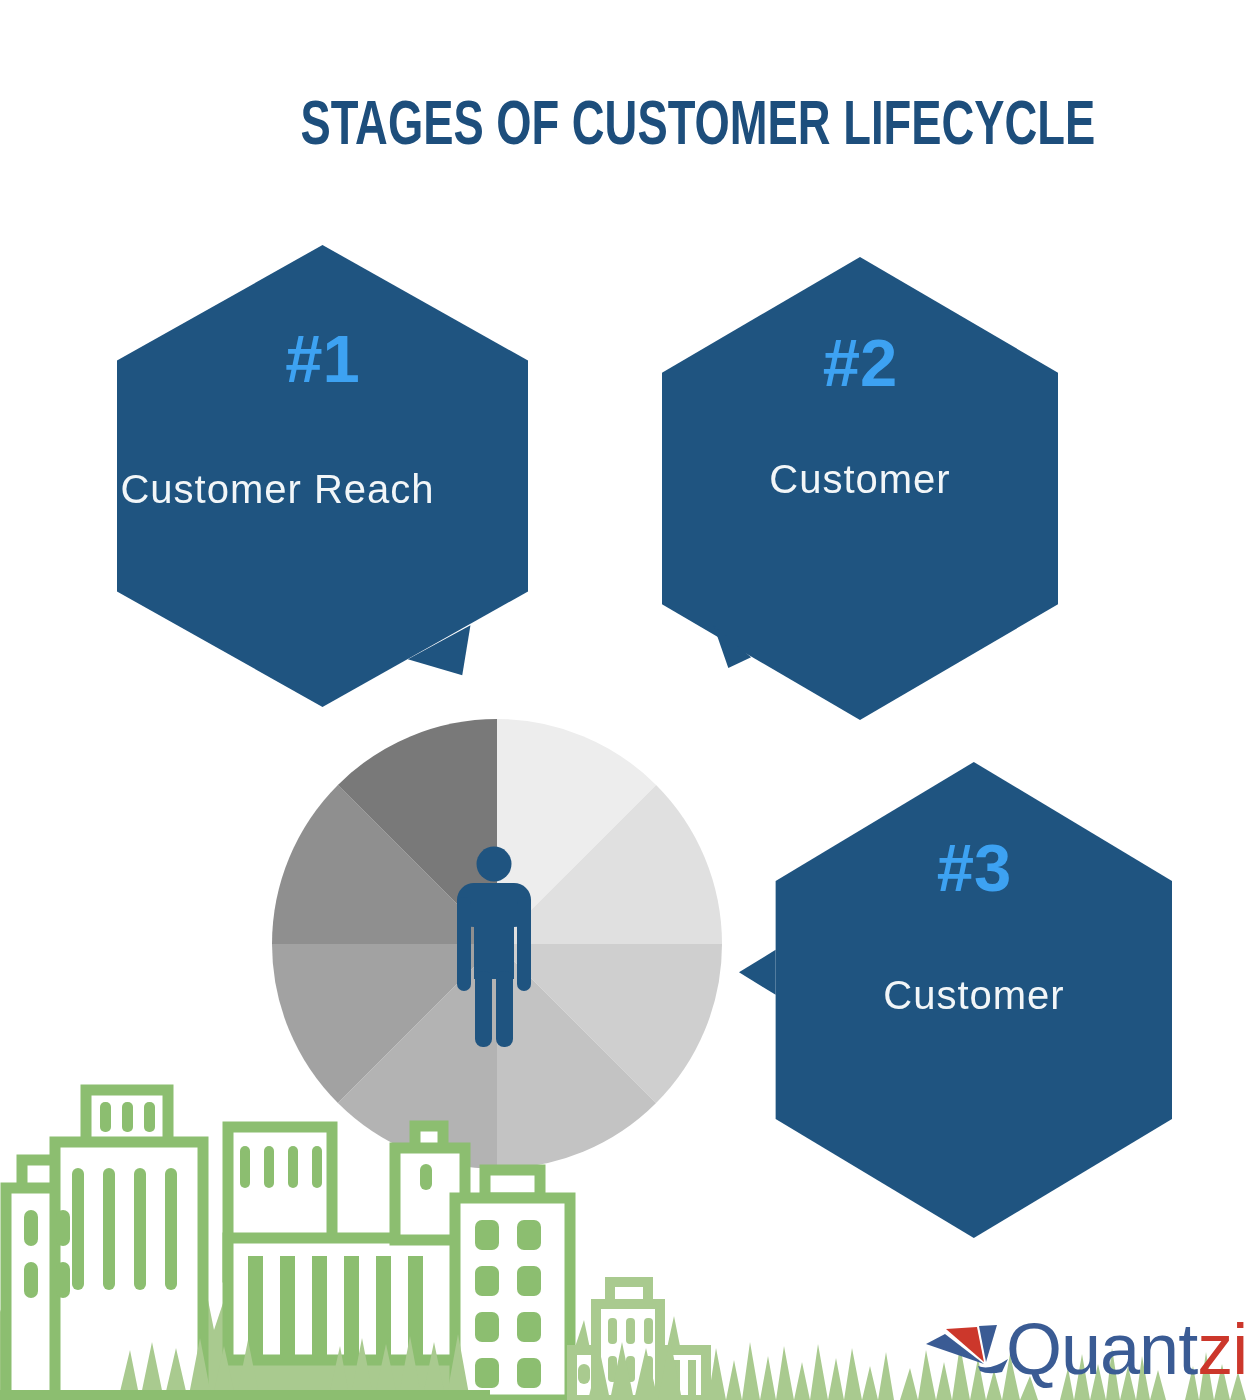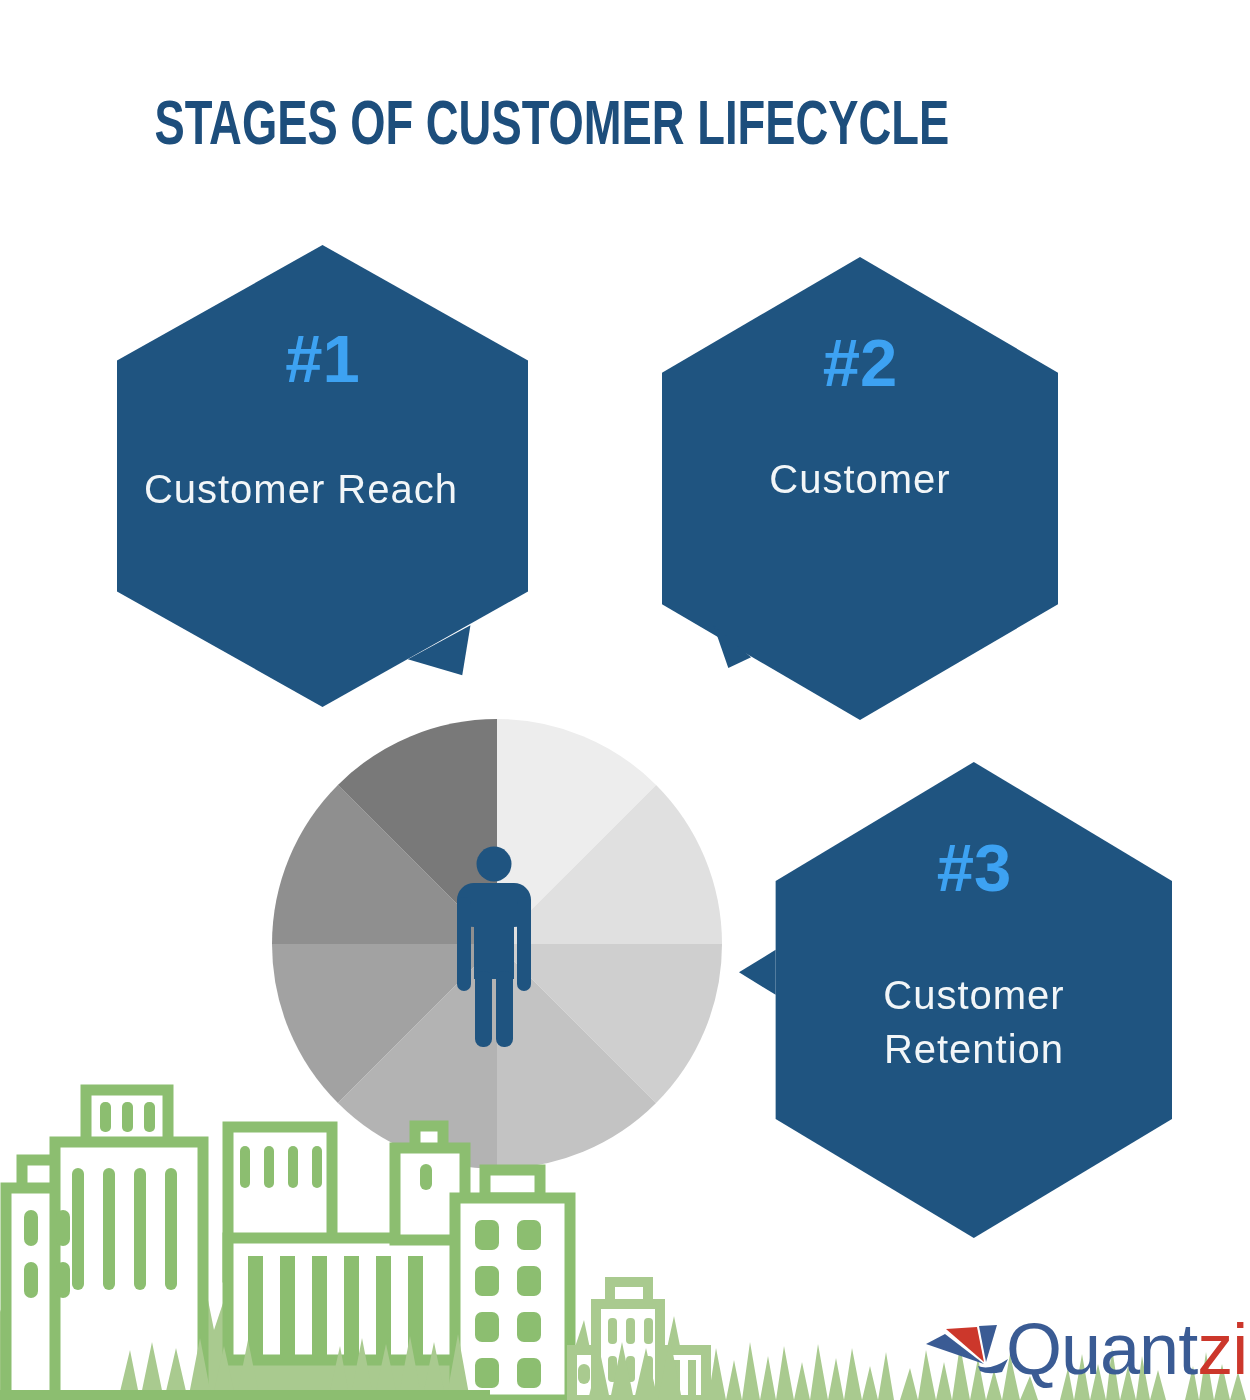--- a/index.html
+++ b/index.html
@@ -1,27 +1,27 @@
 <!DOCTYPE html>
 <html><head>
 <meta charset="utf-8">
 <style>
   html,body{margin:0;padding:0;background:#ffffff;}
   #page{position:relative;width:1250px;height:1400px;background:#ffffff;overflow:hidden;
         font-family:"Liberation Sans",sans-serif;}
   .abs{position:absolute;}
   
-  #title{left:0;top:86px;width:1250px;text-align:left;}
+  #title{left:0;top:86px;width:1250px;text-align:right;}
   #title span{display:inline-block;font-size:63px;font-weight:800;letter-spacing:0px;
               color:#1d4e7c;transform:scaleX(0.72);transform-origin:50% 50%;white-space:nowrap;}
   
   .hex-number{font-size:67px;font-weight:700;color:#3da2f2;text-align:center;line-height:67px;z-index:3;}
   .hex-label{font-size:40px;font-weight:400;color:#f2f6f8;text-align:center;letter-spacing:1px;z-index:3;}
   .hex-label span{display:block;}
-  #label-1{left:117px;top:465px;width:341px;line-height:48px;text-align:right;}
+  #label-1{left:107px;top:465px;width:341px;line-height:48px;}
   #label-2{left:662px;top:452px;width:396px;line-height:54px;}
   #label-3{left:776px;top:968px;width:396px;line-height:54px;}
   #num-1{left:117px;top:325px;width:411px;}
   #num-2{left:662px;top:329px;width:396px;}
   #num-3{left:776px;top:834px;width:396px;}
   svg{display:block;}
   
   #logo-text{left:1006px;top:1318px;font-size:72px;line-height:62px;letter-spacing:-1px;white-space:nowrap;}
   #logo-text .q{color:#3a5b94;}
   #logo-text .z{color:#cc372b;}
@@ -53,21 +53,20 @@
     <span>Customer</span>
   </div>
 
   <svg class="abs" style="left:736px;top:762px;" width="436" height="476" viewBox="-40 0 440 464" preserveAspectRatio="none">
     <polygon points="200,0 400,116 400,348 200,464 0,348 0,116" fill="#1f5480"></polygon>
     <polygon points="0,183 -37,205 0,227" fill="#1f5480"></polygon>
   </svg>
   <div class="abs hex-number" id="num-3">#3</div>
   <div class="abs hex-label" id="label-3">
     <span>Customer</span>
-    <span>Retention</span>
   </div>
 
   <svg class="abs" style="left:272px;top:719px;" width="450" height="450" viewBox="0 0 450 450">
     <path d="M225,225 L225,0 A225,225 0 0 1 384.1,65.9 Z" fill="#ededed"></path>
     <path d="M225,225 L384.1,65.9 A225,225 0 0 1 450,225 Z" fill="#e0e0e0"></path>
     <path d="M225,225 L450,225 A225,225 0 0 1 384.1,384.1 Z" fill="#cfcfcf"></path>
     <path d="M225,225 L384.1,384.1 A225,225 0 0 1 225,450 Z" fill="#c3c3c3"></path>
     <path d="M225,225 L225,450 A225,225 0 0 1 65.9,384.1 Z" fill="#b3b3b3"></path>
     <path d="M225,225 L65.9,384.1 A225,225 0 0 1 0,225 Z" fill="#a2a2a2"></path>
     <path d="M225,225 L0,225 A225,225 0 0 1 65.9,65.9 Z" fill="#8f8f8f"></path>

